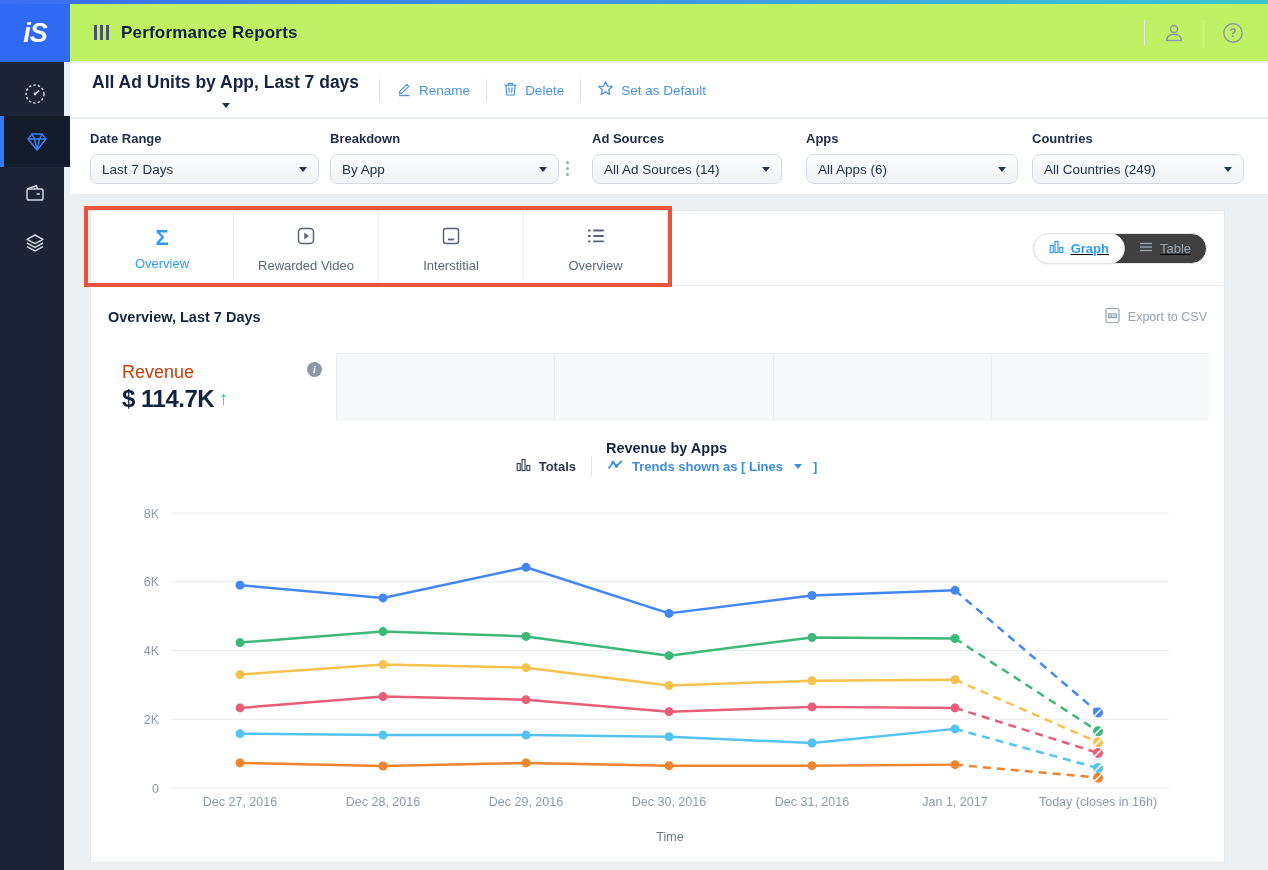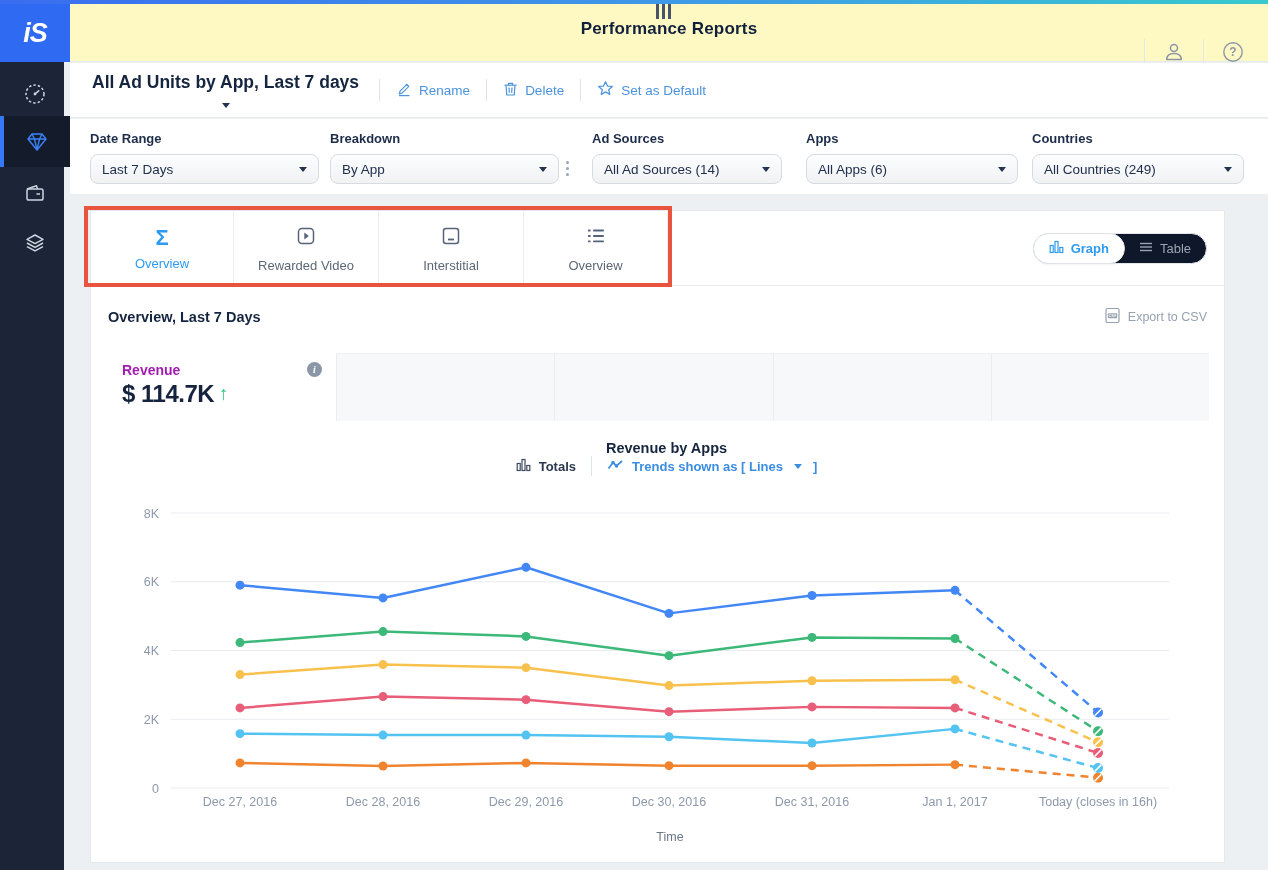--- a/index.html
+++ b/index.html
@@ -13,22 +13,22 @@
   
   .sidebar { position:absolute; left:0; top:4px; width:64px; height:866px; background:#1b2537; }
   .logo { position:absolute; left:0; top:0; width:70px; height:58px; background:#2e6bf2;
     color:#fff; display:flex; align-items:center; justify-content:center;
     font-size:27px; font-weight:bold; font-style:italic; letter-spacing:-1px; }
   .side-item { position:absolute; left:0; width:70px; height:50px; display:flex; align-items:center; justify-content:center; cursor:pointer; }
   .side-item.active { background:#141c2b; height:51px; border-left:4px solid #3579f6; }
   .side-item svg { display:block; }
 
   
-  .app-header { position:absolute; left:70px; top:4px; width:1198px; height:58px; background:#fef9c3;
-    border-bottom:1px solid #e8ebee; display:flex; align-items:center; padding:0 24px;flex-direction:column; }
+  .app-header { position:absolute; left:70px; top:4px; width:1198px; height:58px; background:#bef264;
+    border-bottom:1px solid #e8ebee; display:flex; align-items:center; padding:0 24px; }
   .bars-icon { display:flex; gap:3px; margin-right:12px; }
   .bars-icon i { display:block; width:3px; height:15px; background:#49546a; }
   .app-title { font-size:17px; font-weight:800; color:#10203c; letter-spacing:.2px; }
   .header-right { margin-left:auto; display:flex; align-items:center; }
   .vdiv { width:1px; height:26px; background:#e4e8ec; margin:0 18px; }
   .hicon { cursor:pointer; display:flex; align-items:center; }
 
   
   .report-bar { position:absolute; left:70px; top:63px; width:1198px; height:55px; background:#fff;
     border-bottom:1px solid #e8ebee; display:flex; align-items:center; padding:0 22px; }
@@ -52,39 +52,39 @@
     border:1px solid #e5e8ec; }
 
   .tabbar { position:relative; height:75px; border-bottom:1px solid #e7eaee; }
   .tab { position:absolute; top:0; height:75px; display:flex; flex-direction:column; align-items:center;
     justify-content:center; gap:7px; border-right:1px solid #eceef1; cursor:pointer; }
   .tab-label { font-size:13px; color:#5c6876; }
   .tab.active .tab-label { color:#2e9bf2; }
   .tab-underline { position:absolute; left:0; bottom:-1px; width:142px; height:3px; background:#2e9bf2; }
   .sigma { font-size:22px; line-height:22px; font-weight:600; color:#2e9bf2; }
 
-  .toggle { position:absolute; right:17px; top:22px; height:31px; background:#0f172a;
-    border:1px solid #e3e7ea; border-radius:16px; display:flex; align-items:center; }
+  .toggle { position:absolute; right:17px; top:22px; height:31px; background:#404040;
+    border:1px solid #e3e7ea; border-radius:16px; display:flex; align-items:center;text-decoration:underline; }
   .toggle-opt { height:31px; display:flex; align-items:center; gap:7px; padding:0 15px;
     font-size:13px; cursor:pointer; color:#9aa5b2; }
   .toggle-opt.on { background:#fff; border:1px solid #dfe3e7; border-radius:16px; margin:-1px;
     color:#2e9bf2; font-weight:700; box-shadow:0 1px 2px rgba(0,0,0,.05); }
 
   .red-box { position:absolute; left:84px; top:206px; width:588px; height:81px;
     border:4px solid #e8543d; z-index:10; pointer-events:none; }
 
   .section-head { position:absolute; left:17px; right:17px; top:96px; display:flex; align-items:center; justify-content:space-between; }
   .section-title { font-size:14.5px; font-weight:800; color:#15253f; }
   .export { display:flex; align-items:center; gap:7px; color:#97a2b0; font-size:12.5px; cursor:pointer; }
 
   .metric-strip { position:absolute; left:17px; top:142px; width:1101px; height:68px; display:flex; }
   .metric-cell { width:228px; background:#fff; padding:9px 14px 0 14px; position:relative; cursor:pointer; }
   .metric-empty { flex:1; background:#f7f8f9; border-left:1px solid #ebedf0; border-top:1px solid #eef0f2; cursor:pointer; }
   .metric-label-row { display:flex; align-items:flex-start; justify-content:space-between; }
-  .metric-label { font-size:14px; font-weight:700; color:#a21caf; }
+  .metric-label { font-size:18px; font-weight:400; color:#c2410c; }
   .info-badge { width:15px; height:15px; border-radius:50%; background:#8b97a6; color:#fff;
     font-size:10px; font-weight:bold; font-family:"Liberation Serif",serif; font-style:italic;
     display:flex; align-items:center; justify-content:center; cursor:pointer; }
   .metric-value-row { display:flex; align-items:center; gap:5px; margin-top:2px; }
   .metric-value { font-size:24px; font-weight:800; color:#15233f; letter-spacing:-.5px; }
   .up-arrow { color:#2ecc84; font-size:19px; font-weight:bold; }
 
   .chart-head { position:absolute; left:35px; right:17px; top:229px; display:flex; align-items:center; justify-content:space-between;flex-direction:column; }
   .chart-title { font-size:14.5px; font-weight:800; color:#15253f; }
   .chart-head-right { display:flex; align-items:center; }

